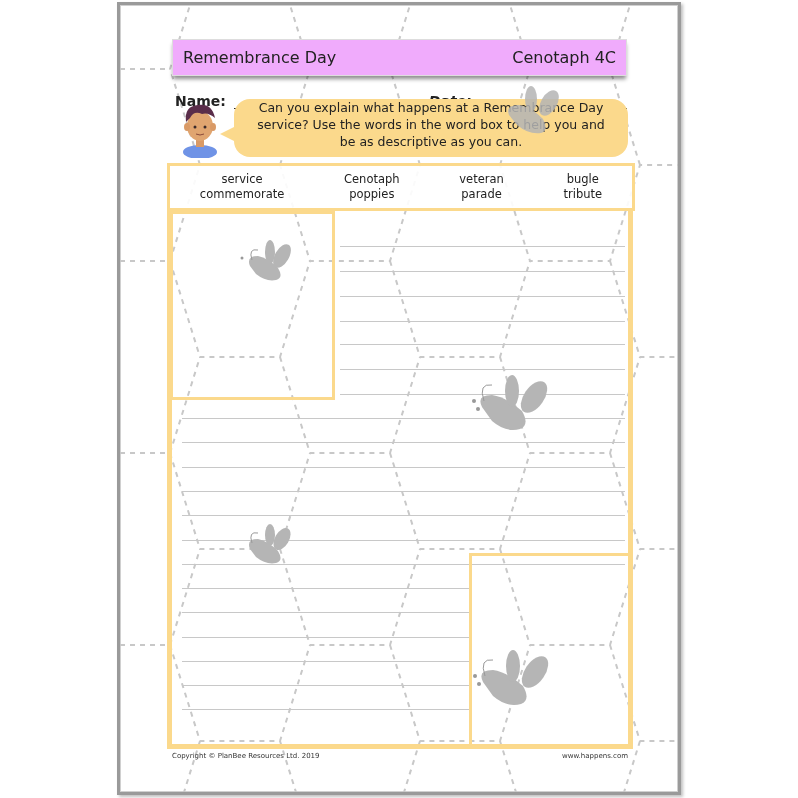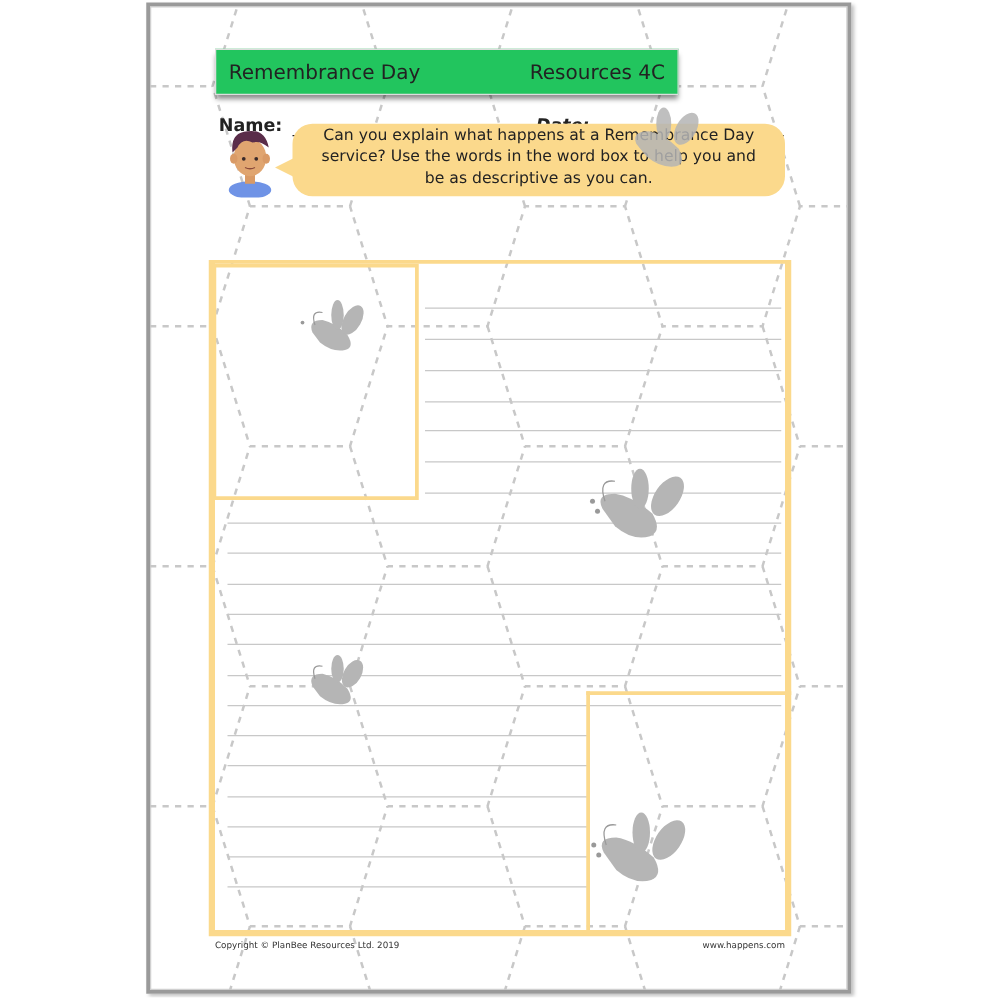--- a/index.html
+++ b/index.html
@@ -6,22 +6,22 @@
     html, body { width: 798px; height: 798px; background: #ffffff; overflow: hidden; }
     body { position: relative; font-family: "DejaVu Sans", sans-serif; color: #222; }
     .page {
       position: absolute; left: 117px; top: 2px; width: 564px; height: 793px;
       background: #fff; border: 3px solid #9a9a9a;
       box-shadow: inset 0 0 0 1px #d0d0d0, 2px 2px 3px rgba(0,0,0,0.25);
       overflow: hidden;
     }
     svg.hex { position: absolute; left: 0; top: 0; }
     .title-box {
-      position: absolute; left: 52px; top: 34px; width: 371px; height: 37px;
-      background: #22c55e; border: 1px solid #ddd;
+      position: absolute; left: 52px; top: 34px; width: 455px; height: 37px;
+      background: #f0abfc; border: 1px solid #ddd;
       box-shadow: 0 4px 4px -1px rgba(0,0,0,0.45);
       display: flex; justify-content: space-between; align-items: center; padding: 0 10px;
       font-size: 16px; color: #222;
     }
     .name-row {
       position: absolute; left: 55px; top: 76px; width: 452px; height: 28px;
       display: flex; align-items: flex-end; font-weight: bold; font-size: 14px;
     }
     .name-row .line { border-bottom: 1.5px solid #222; height: 14px; }
     .avatar { position: absolute; left: 58px; top: 95px; width: 44px; height: 58px; }
@@ -90,21 +90,21 @@
       <path d="M80 736 L50 832"></path>
       <path d="M160 736 L190 832"></path>
       <path d="M300 736 L270 832"></path>
       <path d="M380 736 L410 832"></path>
       <path d="M520 736 L490 832"></path>
     </g>
   </svg>
 
   <div class="title-box">
     <span>Remembrance Day</span>
-    <span>Resources 4C</span>
+    <span>Cenotaph 4C</span>
   </div>
 
   <div class="name-row">
     <span>Name:</span>
     <span class="line" style="width:195px; margin-left:8px;"></span>
     <span style="margin-left:6px;font-style:italic;">Date:</span>
     <span class="line" style="width:152px; margin-left:8px;"></span>
   </div>
 
   <svg class="avatar" viewBox="0 0 44 58" width="44" height="58">
@@ -117,20 +117,38 @@
     <circle cx="17" cy="27" r="1.5" fill="#3a2a2a"></circle>
     <circle cx="27" cy="27" r="1.5" fill="#3a2a2a"></circle>
     <path d="M18 34 Q22 36 26 34" stroke="#8a4a3a" stroke-width="1" fill="none"></path>
   </svg>
 
   <div class="bubble-tail"></div>
   <div class="bubble">
     <span>Can you explain what happens at a Remembrance Day service? Use the words in the word box to help you and be as descriptive as you can.</span>
   </div>
 
+  <div class="word-box">
+    <div class="word-col">
+      <span>service</span>
+      <span>commemorate</span>
+    </div>
+    <div class="word-col">
+      <span>Cenotaph</span>
+      <span>poppies</span>
+    </div>
+    <div class="word-col">
+      <span>veteran</span>
+      <span>parade</span>
+    </div>
+    <div class="word-col">
+      <span>bugle</span>
+      <span>tribute</span>
+    </div>
+  </div>
 
   <div class="writing-area">
 
     <div class="ruled-line" style="left:168px; width:285px; top:35px;"></div>
     <div class="ruled-line" style="left:168px; width:285px; top:60px;"></div>
     <div class="ruled-line" style="left:168px; width:285px; top:85px;"></div>
     <div class="ruled-line" style="left:168px; width:285px; top:110px;"></div>
     <div class="ruled-line" style="left:168px; width:285px; top:133px;"></div>
     <div class="ruled-line" style="left:168px; width:285px; top:158px;"></div>
     <div class="ruled-line" style="left:168px; width:285px; top:183px;"></div>

